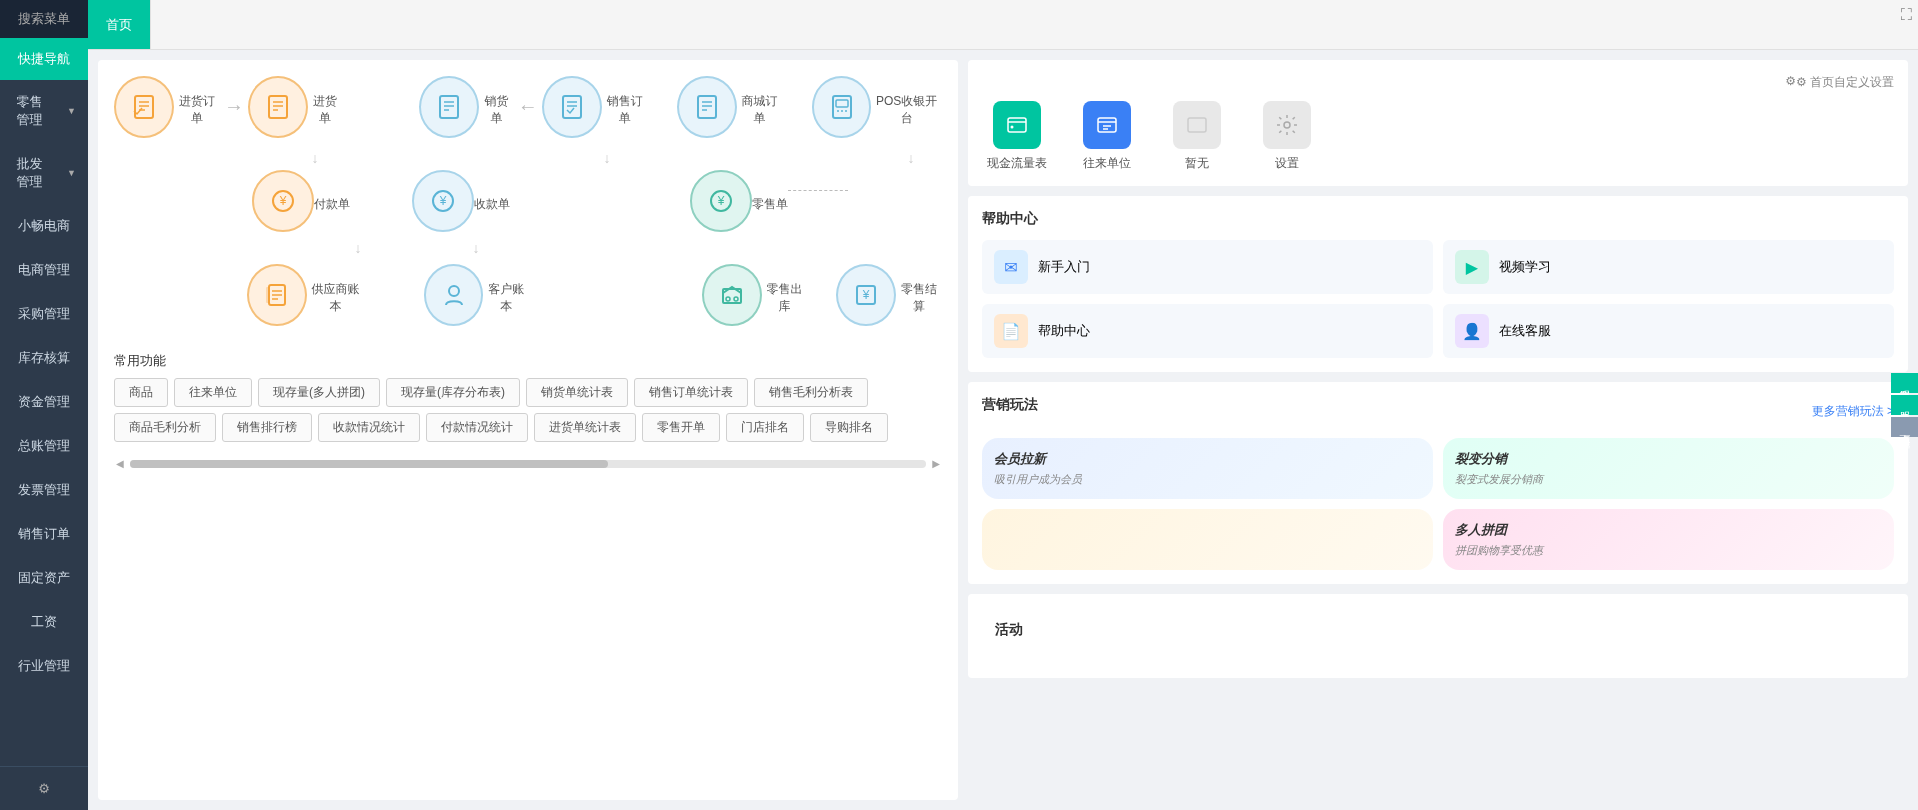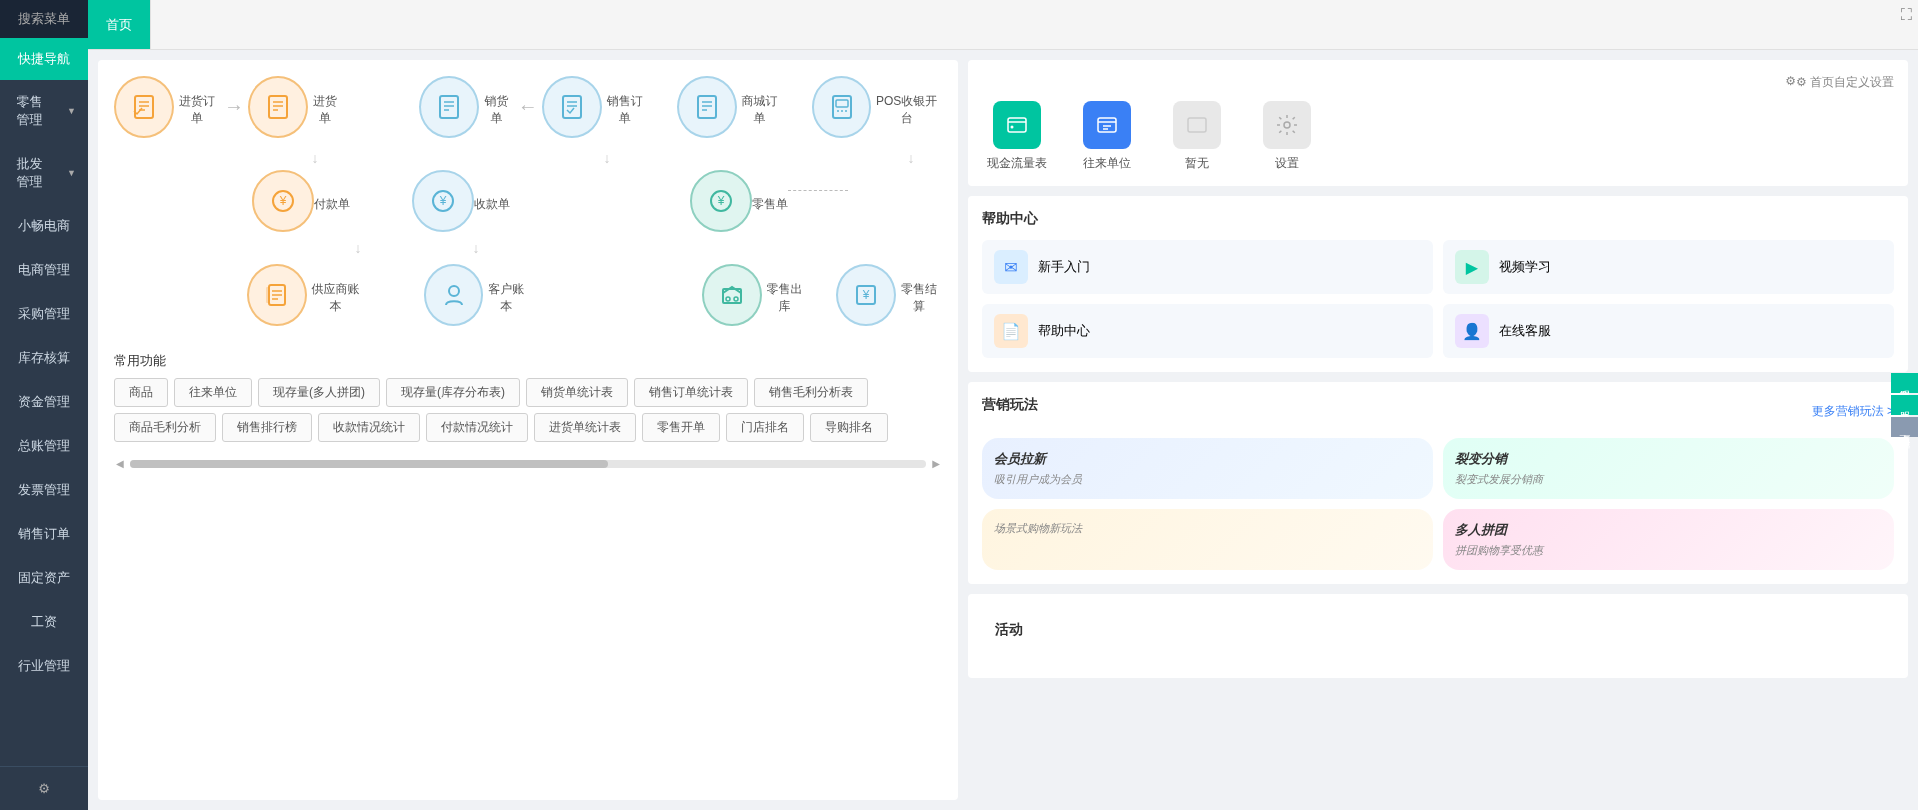--- a/index.html
+++ b/index.html
@@ -713,21 +713,20 @@
         <div class="marketing-grid">
           <div class="marketing-item">
             <div class="marketing-item-title">会员拉新</div>
             <div class="marketing-item-desc">吸引用户成为会员</div>
           </div>
           <div class="marketing-item green-grad">
             <div class="marketing-item-title">裂变分销</div>
             <div class="marketing-item-desc">裂变式发展分销商</div>
           </div>
           <div class="marketing-item orange-grad">
-            <div class="marketing-item-desc">场景式购物新玩法</div>
           </div>
           <div class="marketing-item pink-grad">
             <div class="marketing-item-title">多人拼团</div>
             <div class="marketing-item-desc">拼团购物享受优惠</div>
           </div>
         </div>
       </div>
 
       <div class="activity-section">
         <div class="section-title">活动</div>

